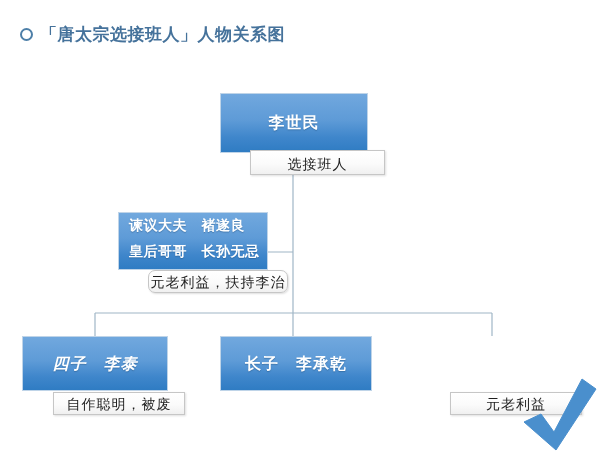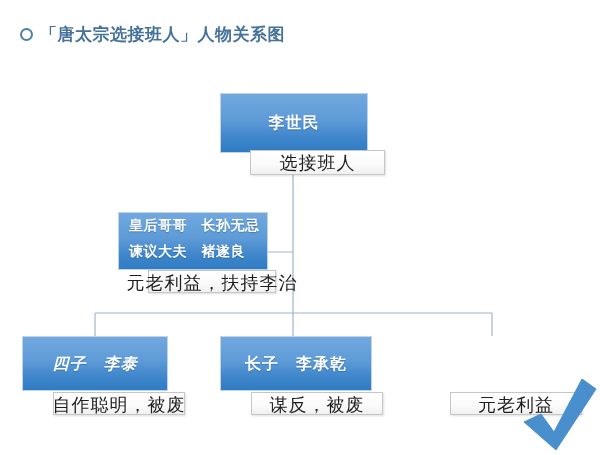--- a/index.html
+++ b/index.html
@@ -96,25 +96,25 @@
     white-space: nowrap;
   }
 
   
   .caption {
     position: absolute;
     background: linear-gradient(to bottom, #ffffff 0%, #fbfbfb 55%, #f0f0f0 100%);
     border: 1px solid #c6c6c6;
     box-sizing: border-box;
     display: flex;
-    align-items: flex-start;
+    align-items: flex-end;
     justify-content: center;
     color: #1e1e1e;
     font-family: "DejaVu Serif", "Liberation Serif", serif;
-    font-size: 18px;
+    font-size: 14px;
     letter-spacing: 1px;
     white-space: nowrap;
     box-shadow: 1px 1px 2px rgba(0,0,0,0.13);
   }
 
   
   #checkmark {
     position: absolute;
     left: 520px;
     top: 378px;
@@ -146,40 +146,37 @@
   </svg>
 
   <div class="node" style="left:220px; top:93px; width:148px; height:60px;">
     <span class="node-title">李世民</span>
   </div>
   <div class="caption" style="left:250px; top:150px; width:135px; height:25px;">
     <span>选接班人</span>
   </div>
 
   <div class="node multi" style="left:118px; top:212px; width:150px; height:58px;">
+    <span class="node-line">谏议大夫　褚遂良</span>
     <span class="node-line">皇后哥哥　长孙无忌</span>
-    <span class="node-line">谏议大夫　褚遂良</span>
   </div>
-  <div class="caption" style="left:148px; top:270px; width:128px; height:23px;">
+  <div class="caption" style="left:148px; top:270px; width:140px; height:23px;border-radius:7px;">
     <span>元老利益，扶持李治</span>
   </div>
 
   <div class="node" style="left:22px; top:336px; width:146px; height:55px;font-style:italic;">
     <span class="node-title">四子　李泰</span>
   </div>
   <div class="caption" style="left:53px; top:392px; width:132px; height:23px;">
     <span>自作聪明，被废</span>
   </div>
 
   <div class="node" style="left:220px; top:336px; width:152px; height:55px;">
     <span class="node-title">长子　李承乾</span>
   </div>
-  <div class="caption" style="left:251px; top:392px; width:132px; height:23px;">
-    <span>谋反，被废</span>
-  </div>
 
   <div class="caption" style="left:450px; top:392px; width:132px; height:23px;">
     <span>元老利益</span>
   </div>
 
   <svg id="checkmark" viewBox="0 0 78 74" xmlns="http://www.w3.org/2000/svg">
     <path d="M4 44 L21 36 L34 54 L62 1 L76 11 L36 72 Z" fill="#4a8fcd" stroke="#4a8fcd" stroke-width="1" stroke-linejoin="round"></path>
   </svg>
 
 </div>

